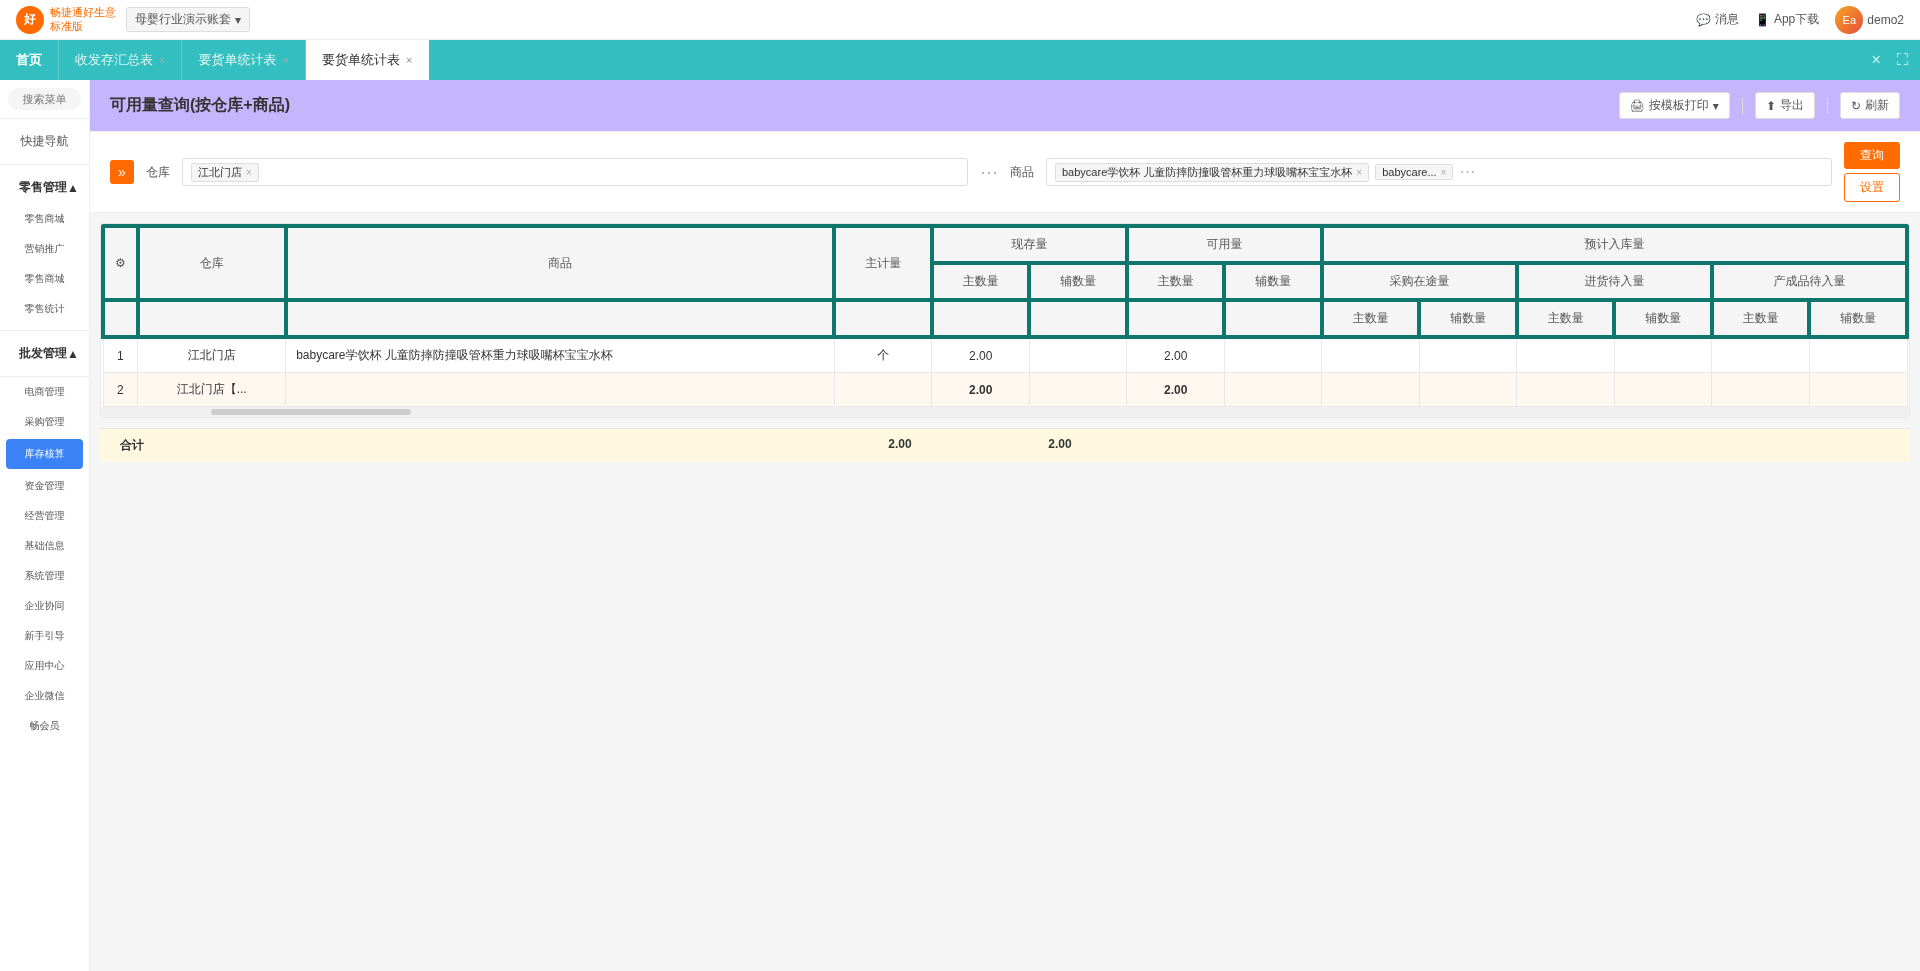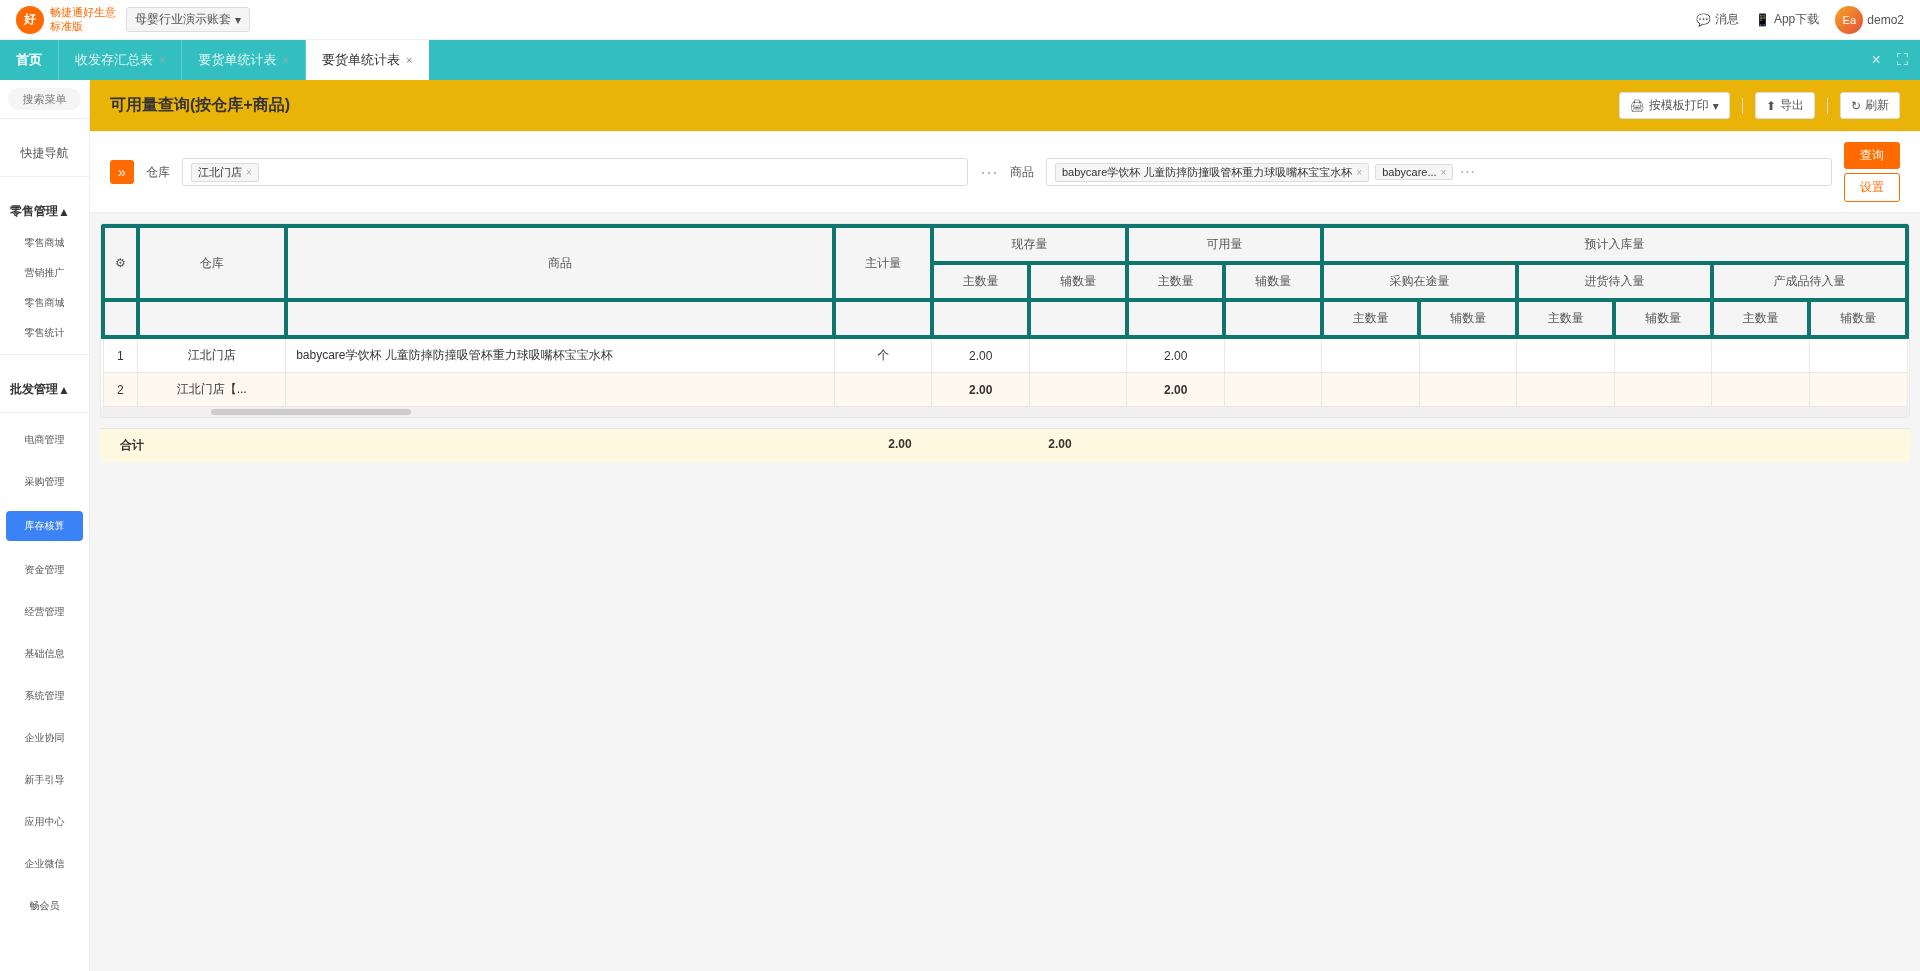--- a/index.html
+++ b/index.html
@@ -86,21 +86,20 @@
     }
 
     
     .sidebar {
       width: 90px;
       background: #fff;
       border-right: 1px solid #eee;
       display: flex;
       flex-direction: column;
       overflow-y: auto;
-      gap: 12px;
     }
     .sidebar-search {
       padding: 8px;
       border-bottom: 1px solid #eee;
     }
     .sidebar-search-box {
       width: 100%; background: #f5f5f5; border: none; border-radius: 12px;
       padding: 5px 10px; font-size: 11px; color: #888; text-align: center;
       cursor: pointer;
     }
@@ -111,21 +110,21 @@
     .sidebar-nav-item {
       display: flex; align-items: center; justify-content: center;
       padding: 8px 4px; font-size: 12px; color: #555;
       cursor: pointer; text-align: center;
     }
     .sidebar-section {
       padding: 6px 0;
       border-bottom: 1px solid #eee;
     }
     .sidebar-section-header {
-      display: flex; align-items: center; justify-content: flex-start;
+      display: flex; align-items: center; justify-content: flex-end;
       padding: 8px 10px;
       font-size: 12px; color: #333; font-weight: bold; cursor: pointer;
     }
     .sidebar-item {
       padding: 8px 10px;
       font-size: 10px; color: #555;
       cursor: pointer; text-align: center;
     }
     .sidebar-item.active {
       background: #3b82f6; color: #fff; border-radius: 4px; margin: 2px 6px;
@@ -134,21 +133,21 @@
     
     .main-content {
       flex: 1;
       overflow-y: auto;
       background: #f5f5f5;
       padding: 0;
     }
 
     
     .page-header {
-      background: #eab308;
+      background: #c4b5fd;
       padding: 12px 20px;
       display: flex;
       align-items: center;
       justify-content: space-between;
       border-bottom: 1px solid #eee;
     }
     .page-title { font-size: 16px; font-weight: bold; color: #333; }
     .page-actions { display: flex; align-items: center; gap: 12px; }
     .page-action-btn {
       display: flex; align-items: center; gap: 4px;

